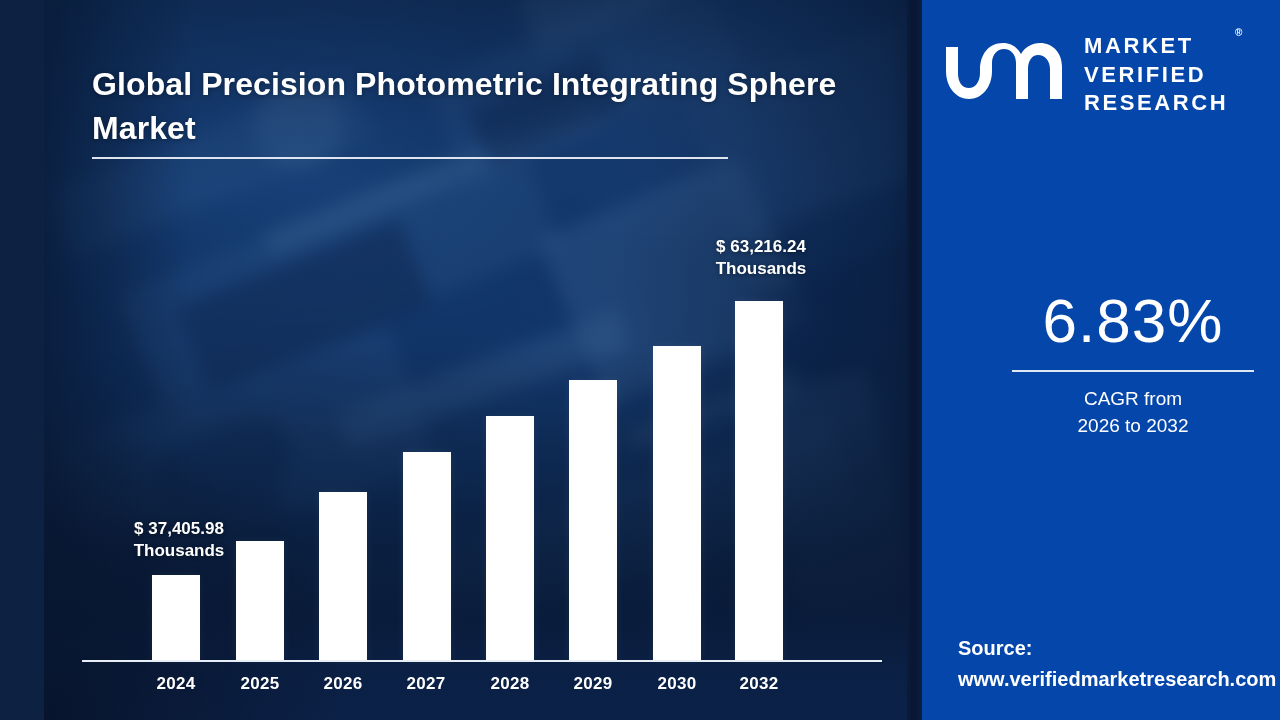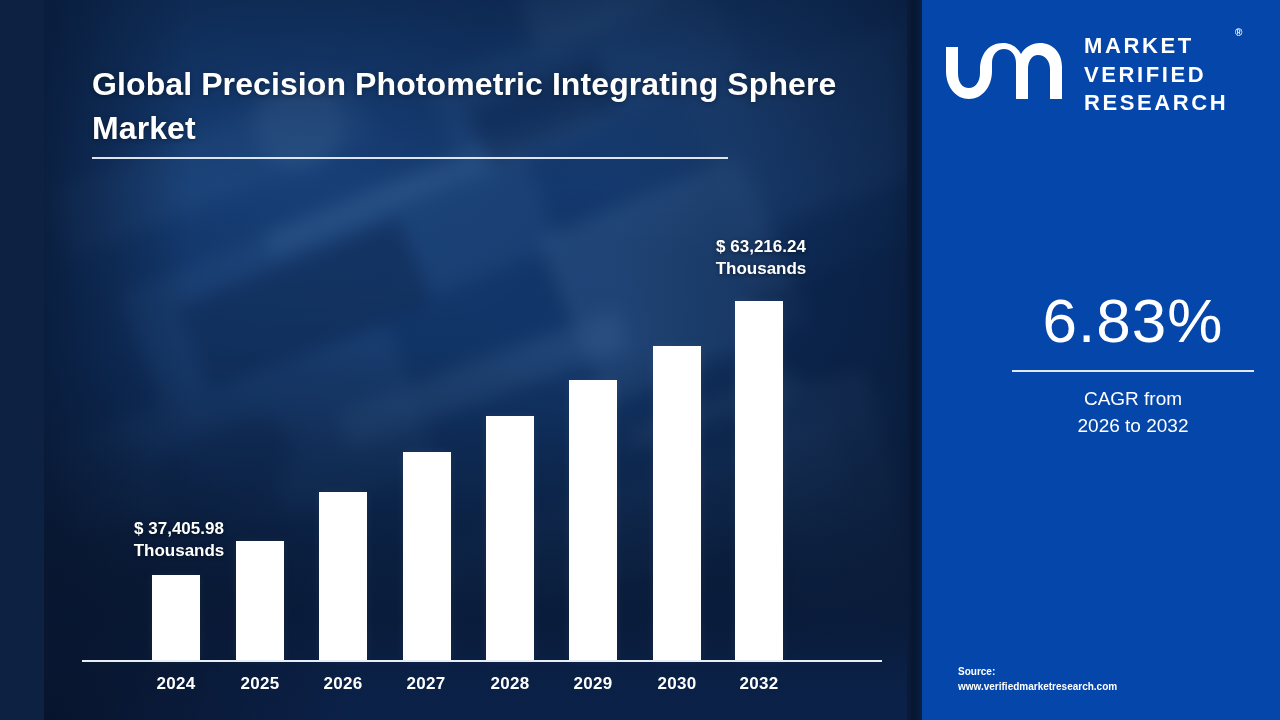--- a/index.html
+++ b/index.html
@@ -214,21 +214,21 @@
     line-height: 1.42;
     color: #ffffff;
   }
 
   
   #source-block {
     position: absolute;
     left: 36px; bottom: 26px;
     width: 310px;
     color: #ffffff;
-    font-size: 10px;
+    font-size: 20px;
     font-weight: 700;
     line-height: 1.52;
   }
 </style>
 </head>
 <body>
 
 <div id="page">
 
   <div id="left-panel">

